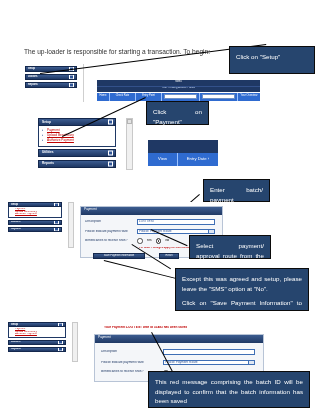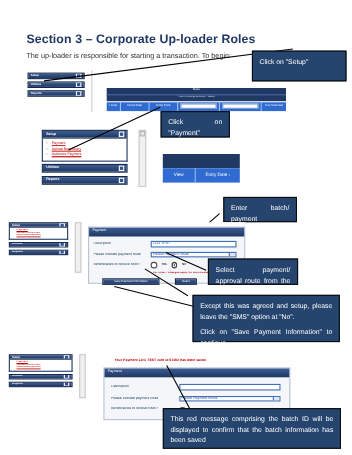--- a/index.html
+++ b/index.html
@@ -80,21 +80,20 @@
   .scrollbtn{background:#e3e3e3;border:1px solid #b5b5b5;box-sizing:border-box;}
   .tiny{font-size:2.6px;line-height:1;white-space:nowrap;overflow:hidden;}
   .tiny2{font-size:3.2px;line-height:1;white-space:nowrap;overflow:hidden;}
   .tiny3{font-size:4.2px;line-height:1;white-space:nowrap;overflow:hidden;}
 </style>
 </head>
 <body>
 
 <div class="page">
 
-  <div class="heading">Section 3 – Corporate Up-loader Roles</div>
   <div class="subheading">The up-loader is responsible for starting a transaction. To begin:</div>
 
   <div class="shot" style="left:15px;top:62px;width:250px;height:42px;border:none;">
 
     <div style="position:absolute;left:10px;top:4px;width:52px;">
       <div class="navbar tiny" style="height:6px;padding:1px 2px;"><span>Setup</span><span class="cap"></span></div>
       <div class="navbar tiny" style="height:6px;padding:1px 2px;margin-top:2px;"><span>Utilities</span><span class="cap"></span></div>
       <div class="navbar tiny" style="height:6px;padding:1px 2px;margin-top:2px;"><span>Reports</span><span class="cap"></span></div>
     </div>
 

